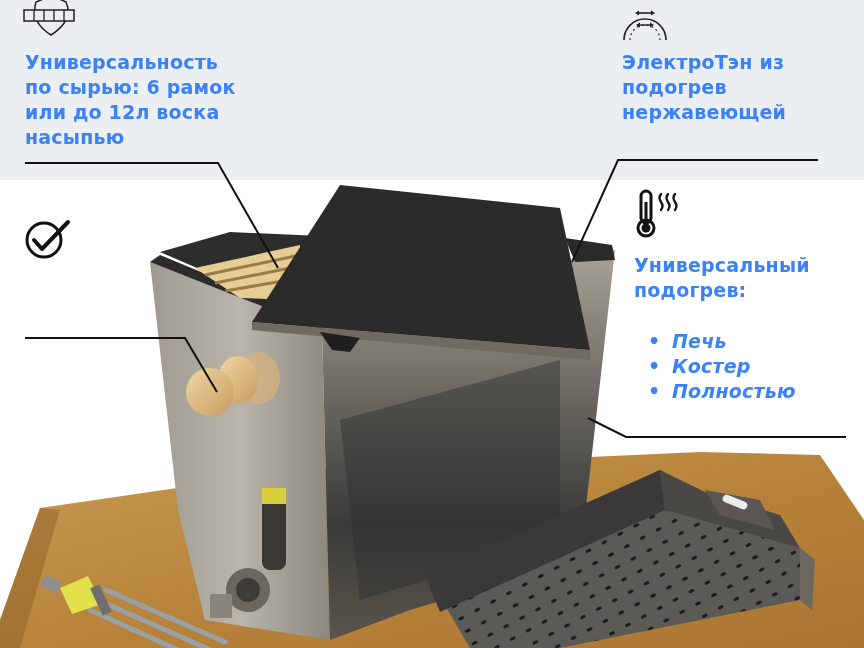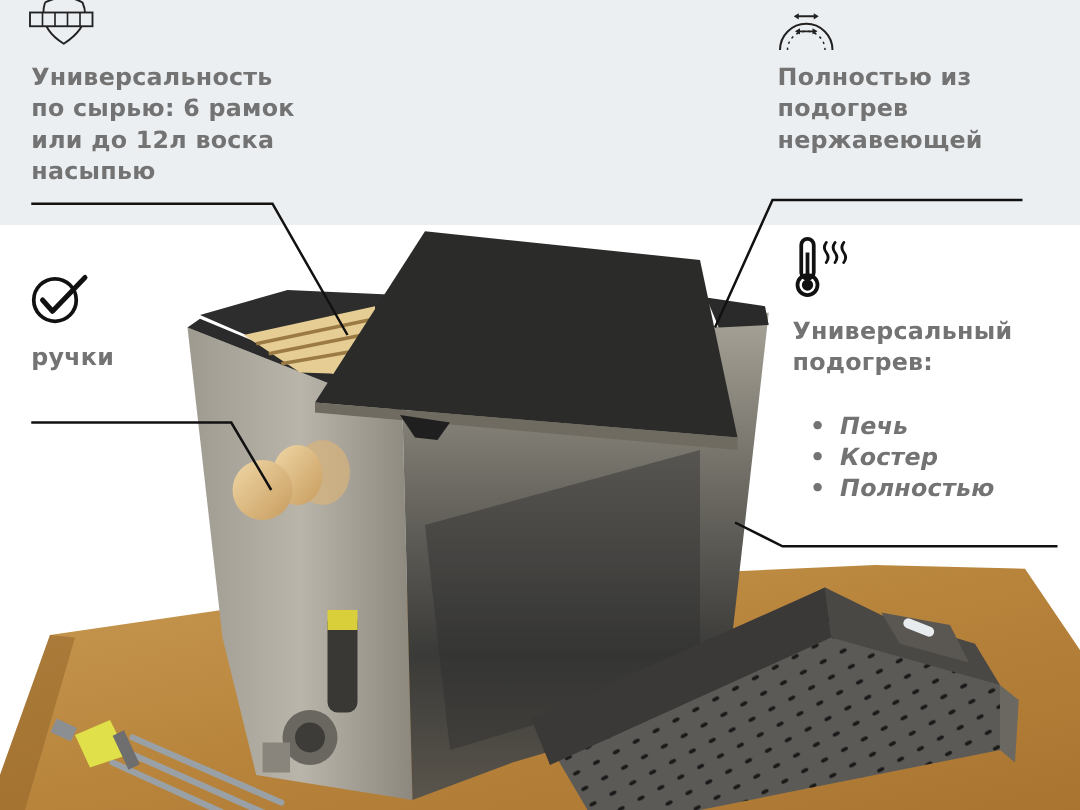--- a/index.html
+++ b/index.html
@@ -1,19 +1,19 @@
 <!DOCTYPE html>
 <html><head>
 <meta charset="utf-8">
 <style>
   html,body{margin:0;padding:0;}
   body{width:864px;height:648px;overflow:hidden;position:relative;background:#ffffff;font-family:"DejaVu Sans","Liberation Sans",sans-serif;}
   .top-band{position:absolute;left:0;top:0;width:864px;height:180px;background:#eceff2;}
   .scene{position:absolute;left:0;top:0;width:864px;height:648px;}
-  .feature{position:absolute;color:#737373;font-weight:bold;font-size:19px;line-height:25px;letter-spacing:0.2px;}
+  .feature{position:absolute;color:#3b82f6;font-weight:bold;font-size:19px;line-height:25px;letter-spacing:0.2px;}
   .feature .line{display:block;white-space:nowrap;}
   .icon{position:absolute;}
   ul.sources{list-style:none;margin:0;padding:0;}
   ul.sources li{display:block;white-space:nowrap;}
   ul.sources li::before{content:"•";display:inline-block;width:24px;text-align:left;}
 </style>
 </head>
 <body>
 
 <div class="top-band"></div>
@@ -155,27 +155,26 @@
 </svg>
 
 <div class="feature" style="left:25px;top:50px;">
   <span class="line">Универсальность</span>
   <span class="line">по сырью: 6 рамок</span>
   <span class="line">или до 12л воска</span>
   <span class="line">насыпью</span>
 </div>
 
 <div class="feature" style="left:622px;top:50px;">
-  <span class="line">Полностью из</span>
+  <span class="line">ЭлектроТэн из</span>
   <span class="line">подогрев</span>
   <span class="line">нержавеющей</span>
 </div>
 
 <div class="feature" style="left:25px;top:274px;">
-  <span class="line">ручки</span>
 </div>
 
 <div class="feature" style="left:634px;top:253px;">
   <span class="line">Универсальный</span>
   <span class="line">подогрев:</span>
   <ul class="sources" style="margin-top:26px;margin-left:14px;font-style:italic;">
     <li>Печь</li>
     <li>Костер</li>
     <li>Полностью</li>
   </ul>

